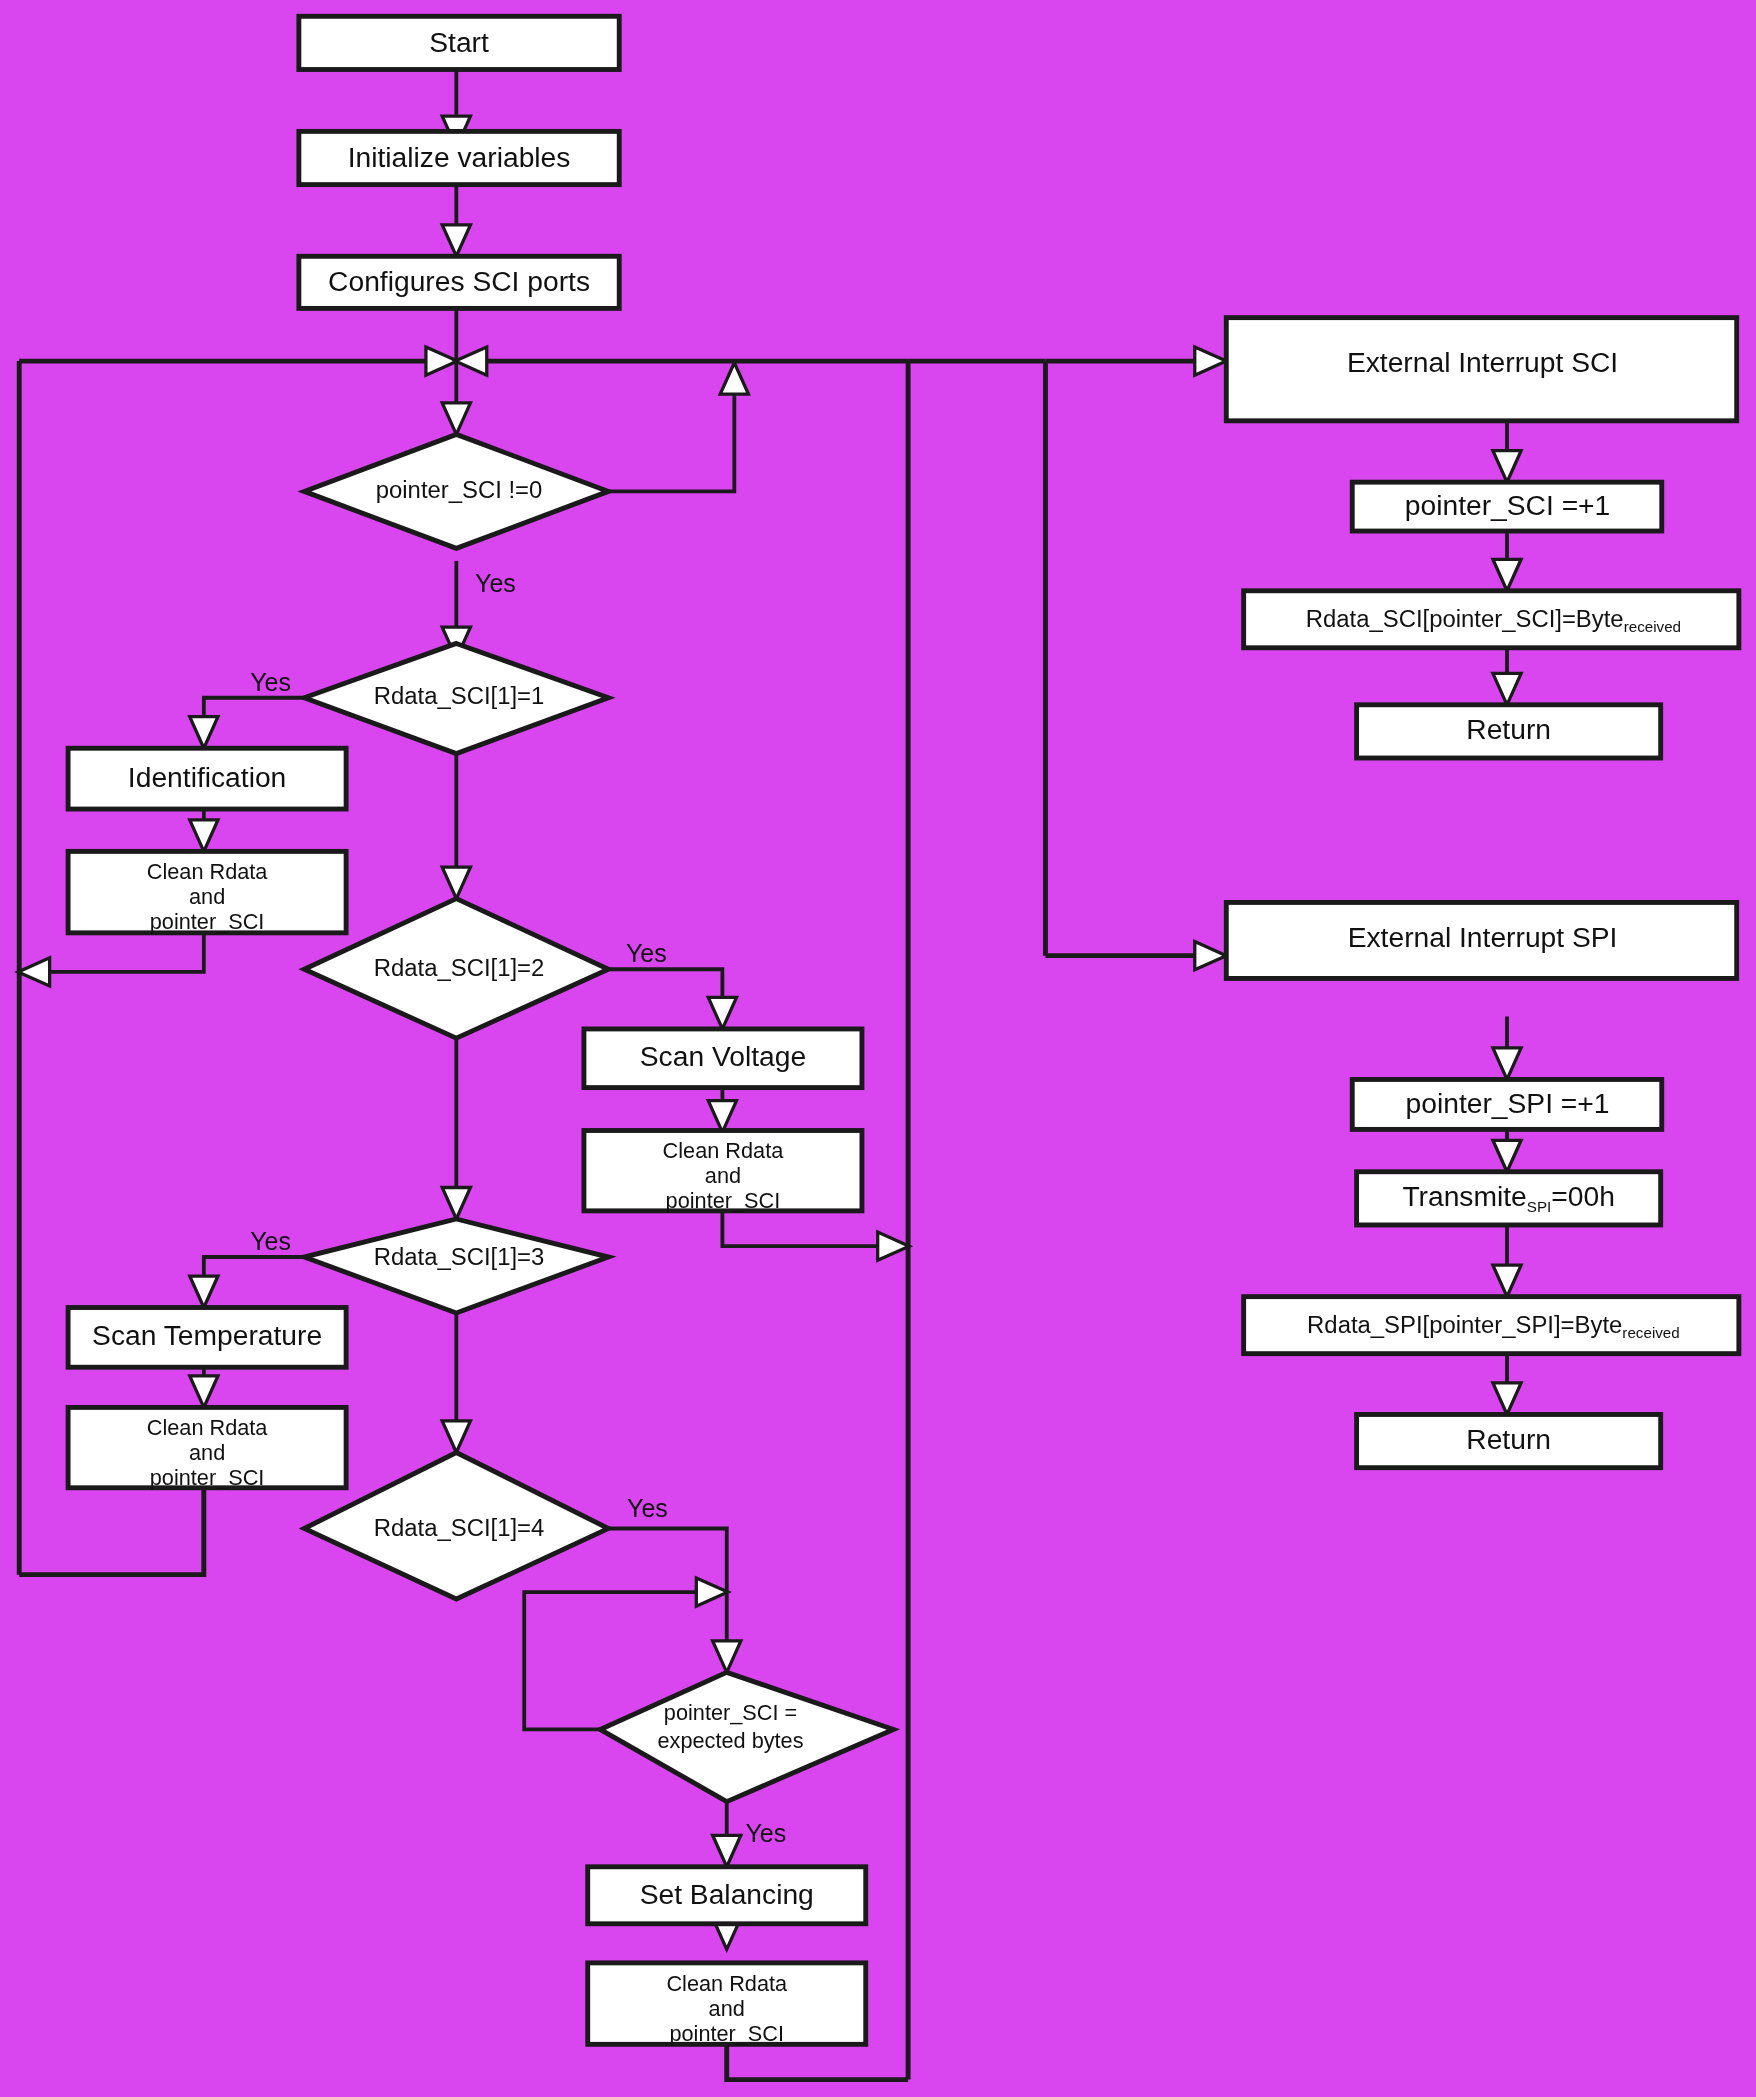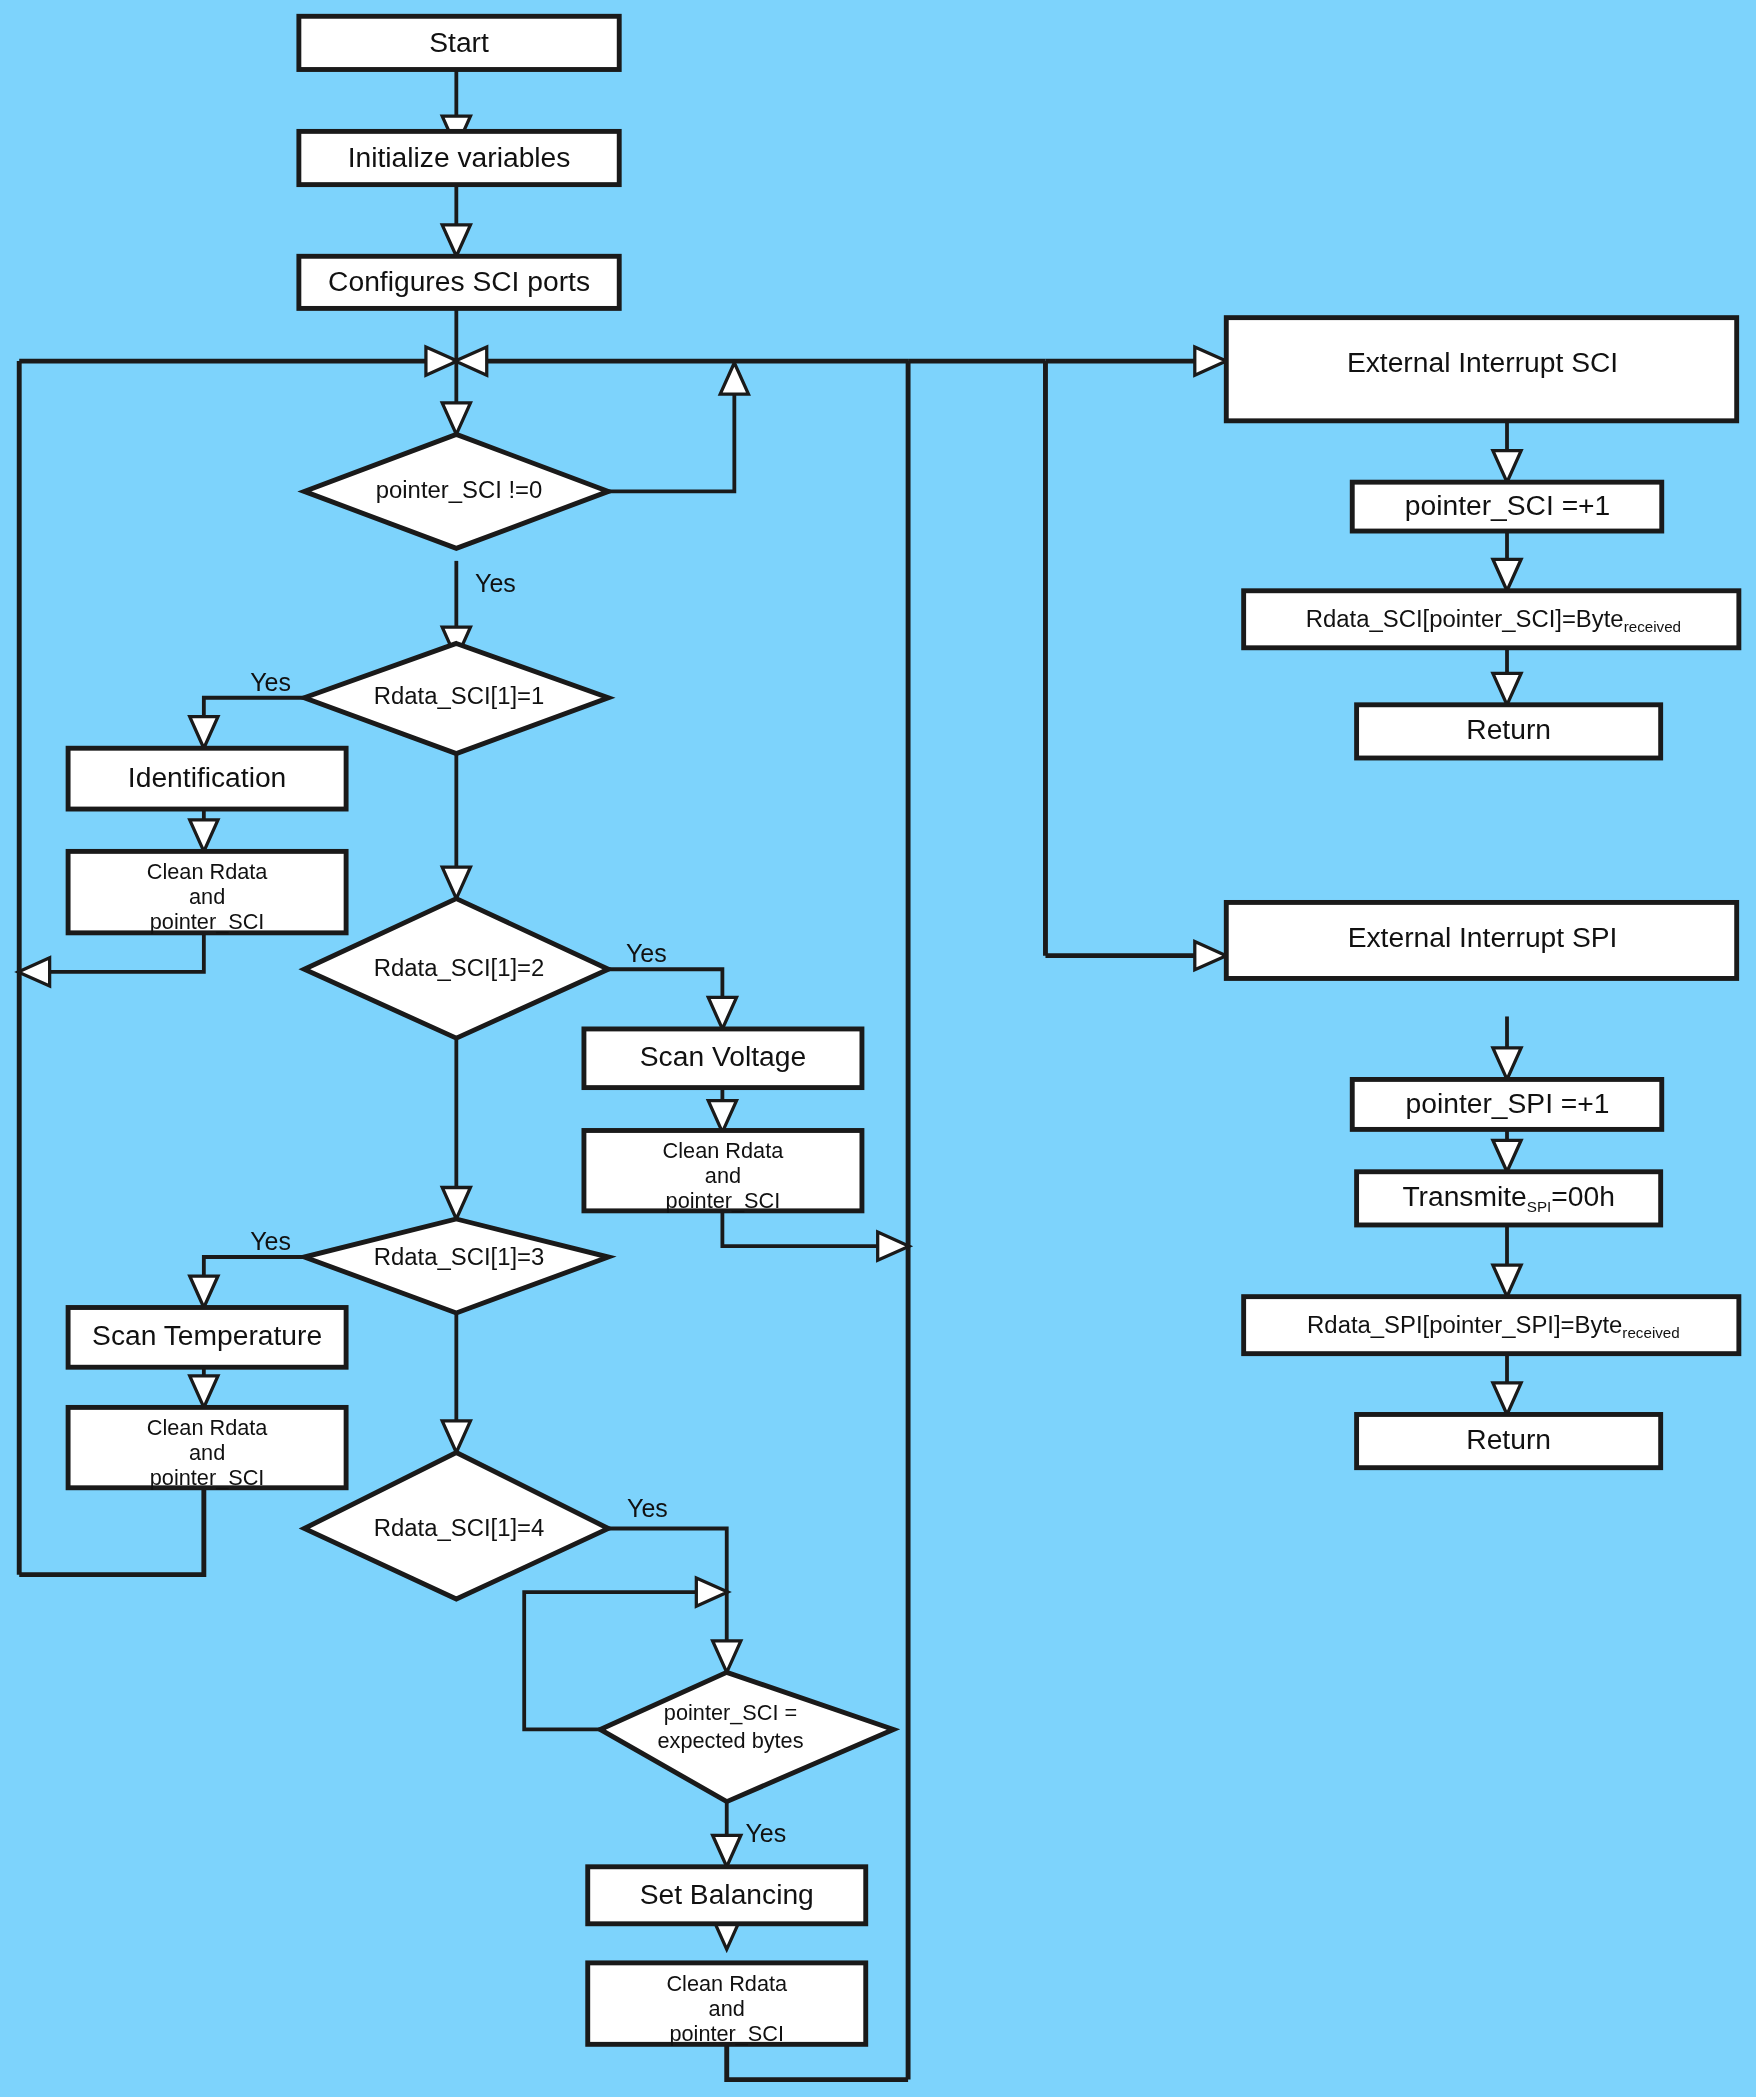--- a/index.html
+++ b/index.html
@@ -1,17 +1,17 @@
 <!DOCTYPE html>
 <html style="font-size:8.7px"><head>
 <meta charset="utf-8">
 <style>
   html,body{margin:0;padding:0;background:#ffffff;}
   body{font-family:"Liberation Sans", sans-serif;}
-  #root{position:relative;width:1757px;height:2097px;background:#7dd3fc;}
+  #root{position:relative;width:1757px;height:2097px;background:#d946ef;}
   svg{display:block;}
   .shape{fill:#ffffff;stroke:#1a1a1a;}
   .thick{stroke-width:9;}
   .conn{stroke:#1a1a1a;fill:none;stroke-width:7;stroke-linecap:butt;stroke-linejoin:miter;}
   .connthick{stroke:#1a1a1a;fill:none;stroke-width:9;}
   .ah{fill:#ffffff;stroke:#1a1a1a;stroke-width:6;stroke-linejoin:miter;}
   text{fill:#111111;font-family:"Liberation Sans", sans-serif;}
   .lbl-lg{font-size:52px;text-anchor:middle;dominant-baseline:middle;}
   .lbl-sm{font-size:40px;text-anchor:middle;dominant-baseline:middle;}
   .lbl-dec{font-size:44px;text-anchor:middle;dominant-baseline:middle;}

